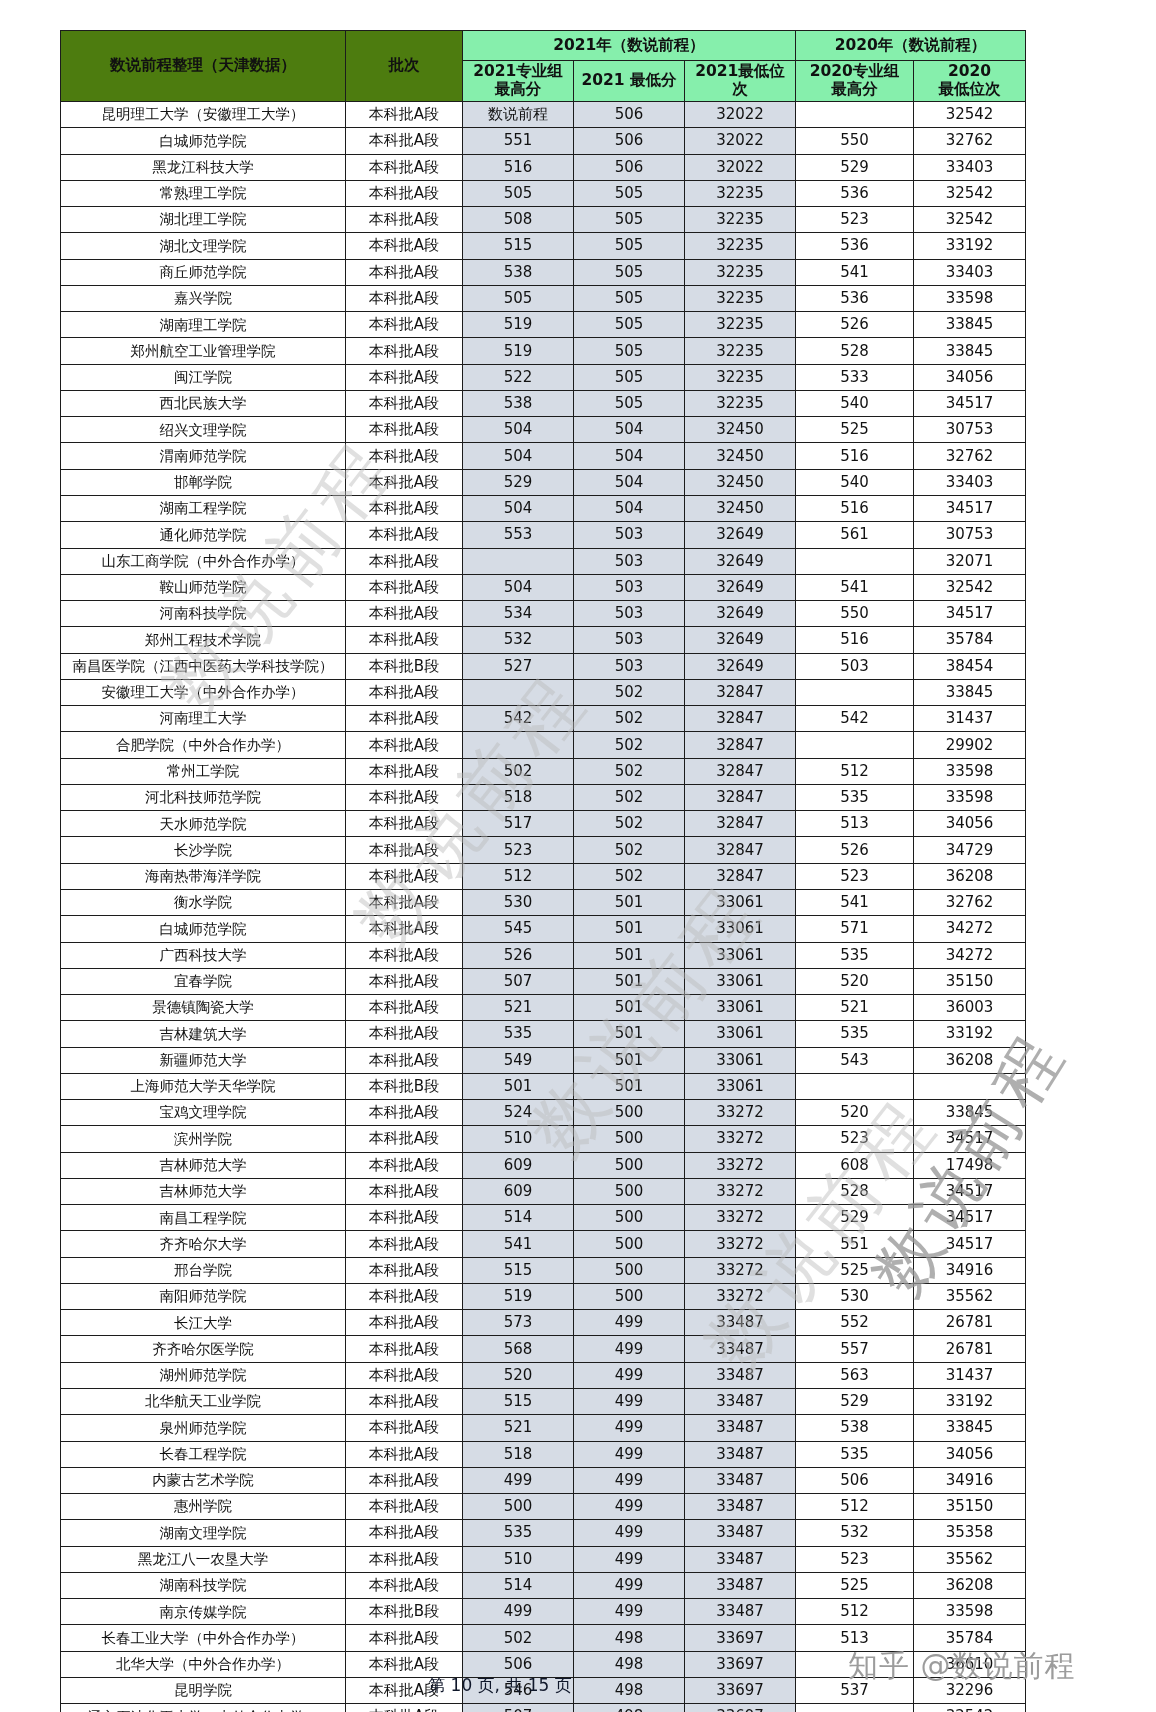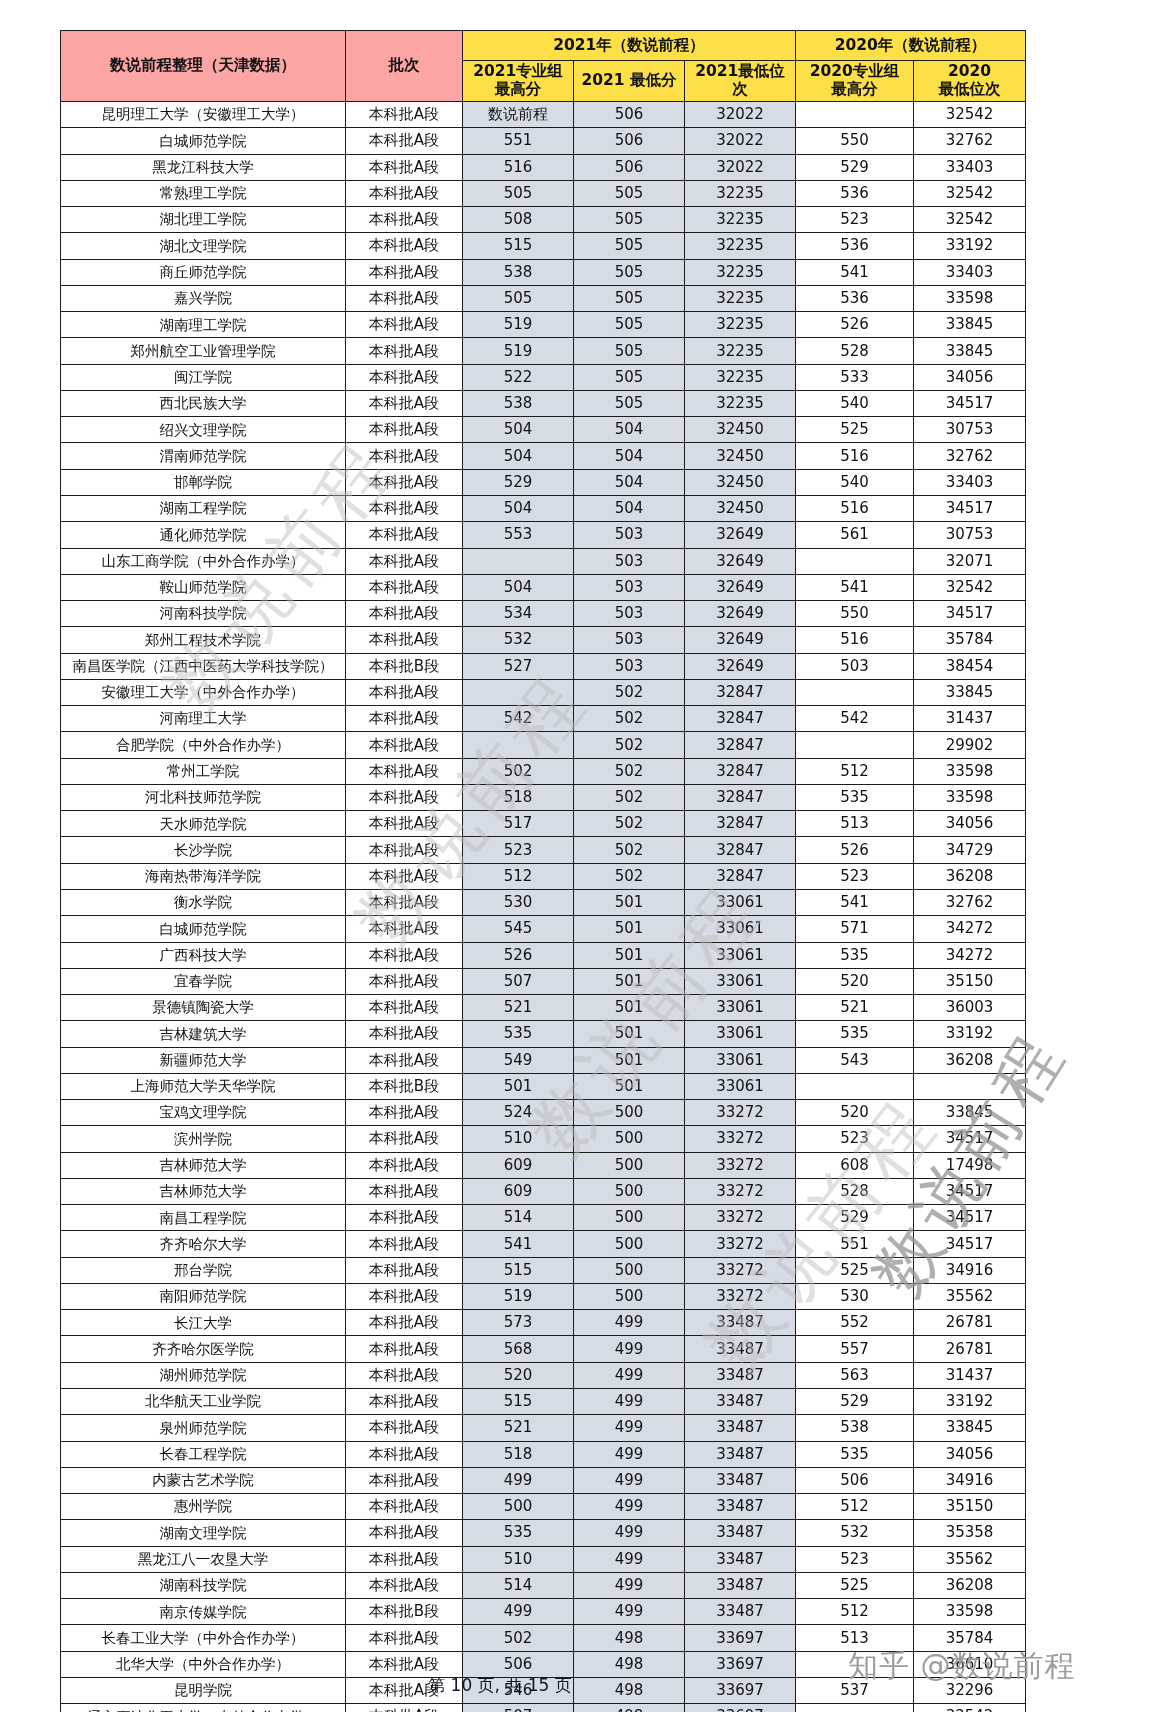--- a/index.html
+++ b/index.html
@@ -12,22 +12,22 @@
   }
   .table-wrap{position:absolute;left:60px;top:30px;z-index:2;}
   table{border-collapse:collapse;table-layout:fixed;width:965px;}
   th,td{
     border:1.5px solid #1c1c1c;
     text-align:center;vertical-align:middle;
     overflow:hidden;
   }
   thead th{font-weight:bold;font-size:15.5px;line-height:1.15;}
   th.pre{white-space:pre-line;}
-  .hdr-gray{background:#fca5a5;margin-left:12px;}
-  .hdr-lav{background:#fde047;}
+  .hdr-gray{background:#4d7c0f;margin-left:12px;}
+  .hdr-lav{background:#86efac;}
   tr.year-row th{height:27px;}
   tr.sub-row th{height:38px;}
   tbody td{
     height:25.28px;font-size:15px;line-height:1;
     padding:0 1px;white-space:nowrap;
   }
   tbody td.c0{font-size:14.5px;}
   tbody td.lav{background:#d6dce5;}
   
   .wm{

